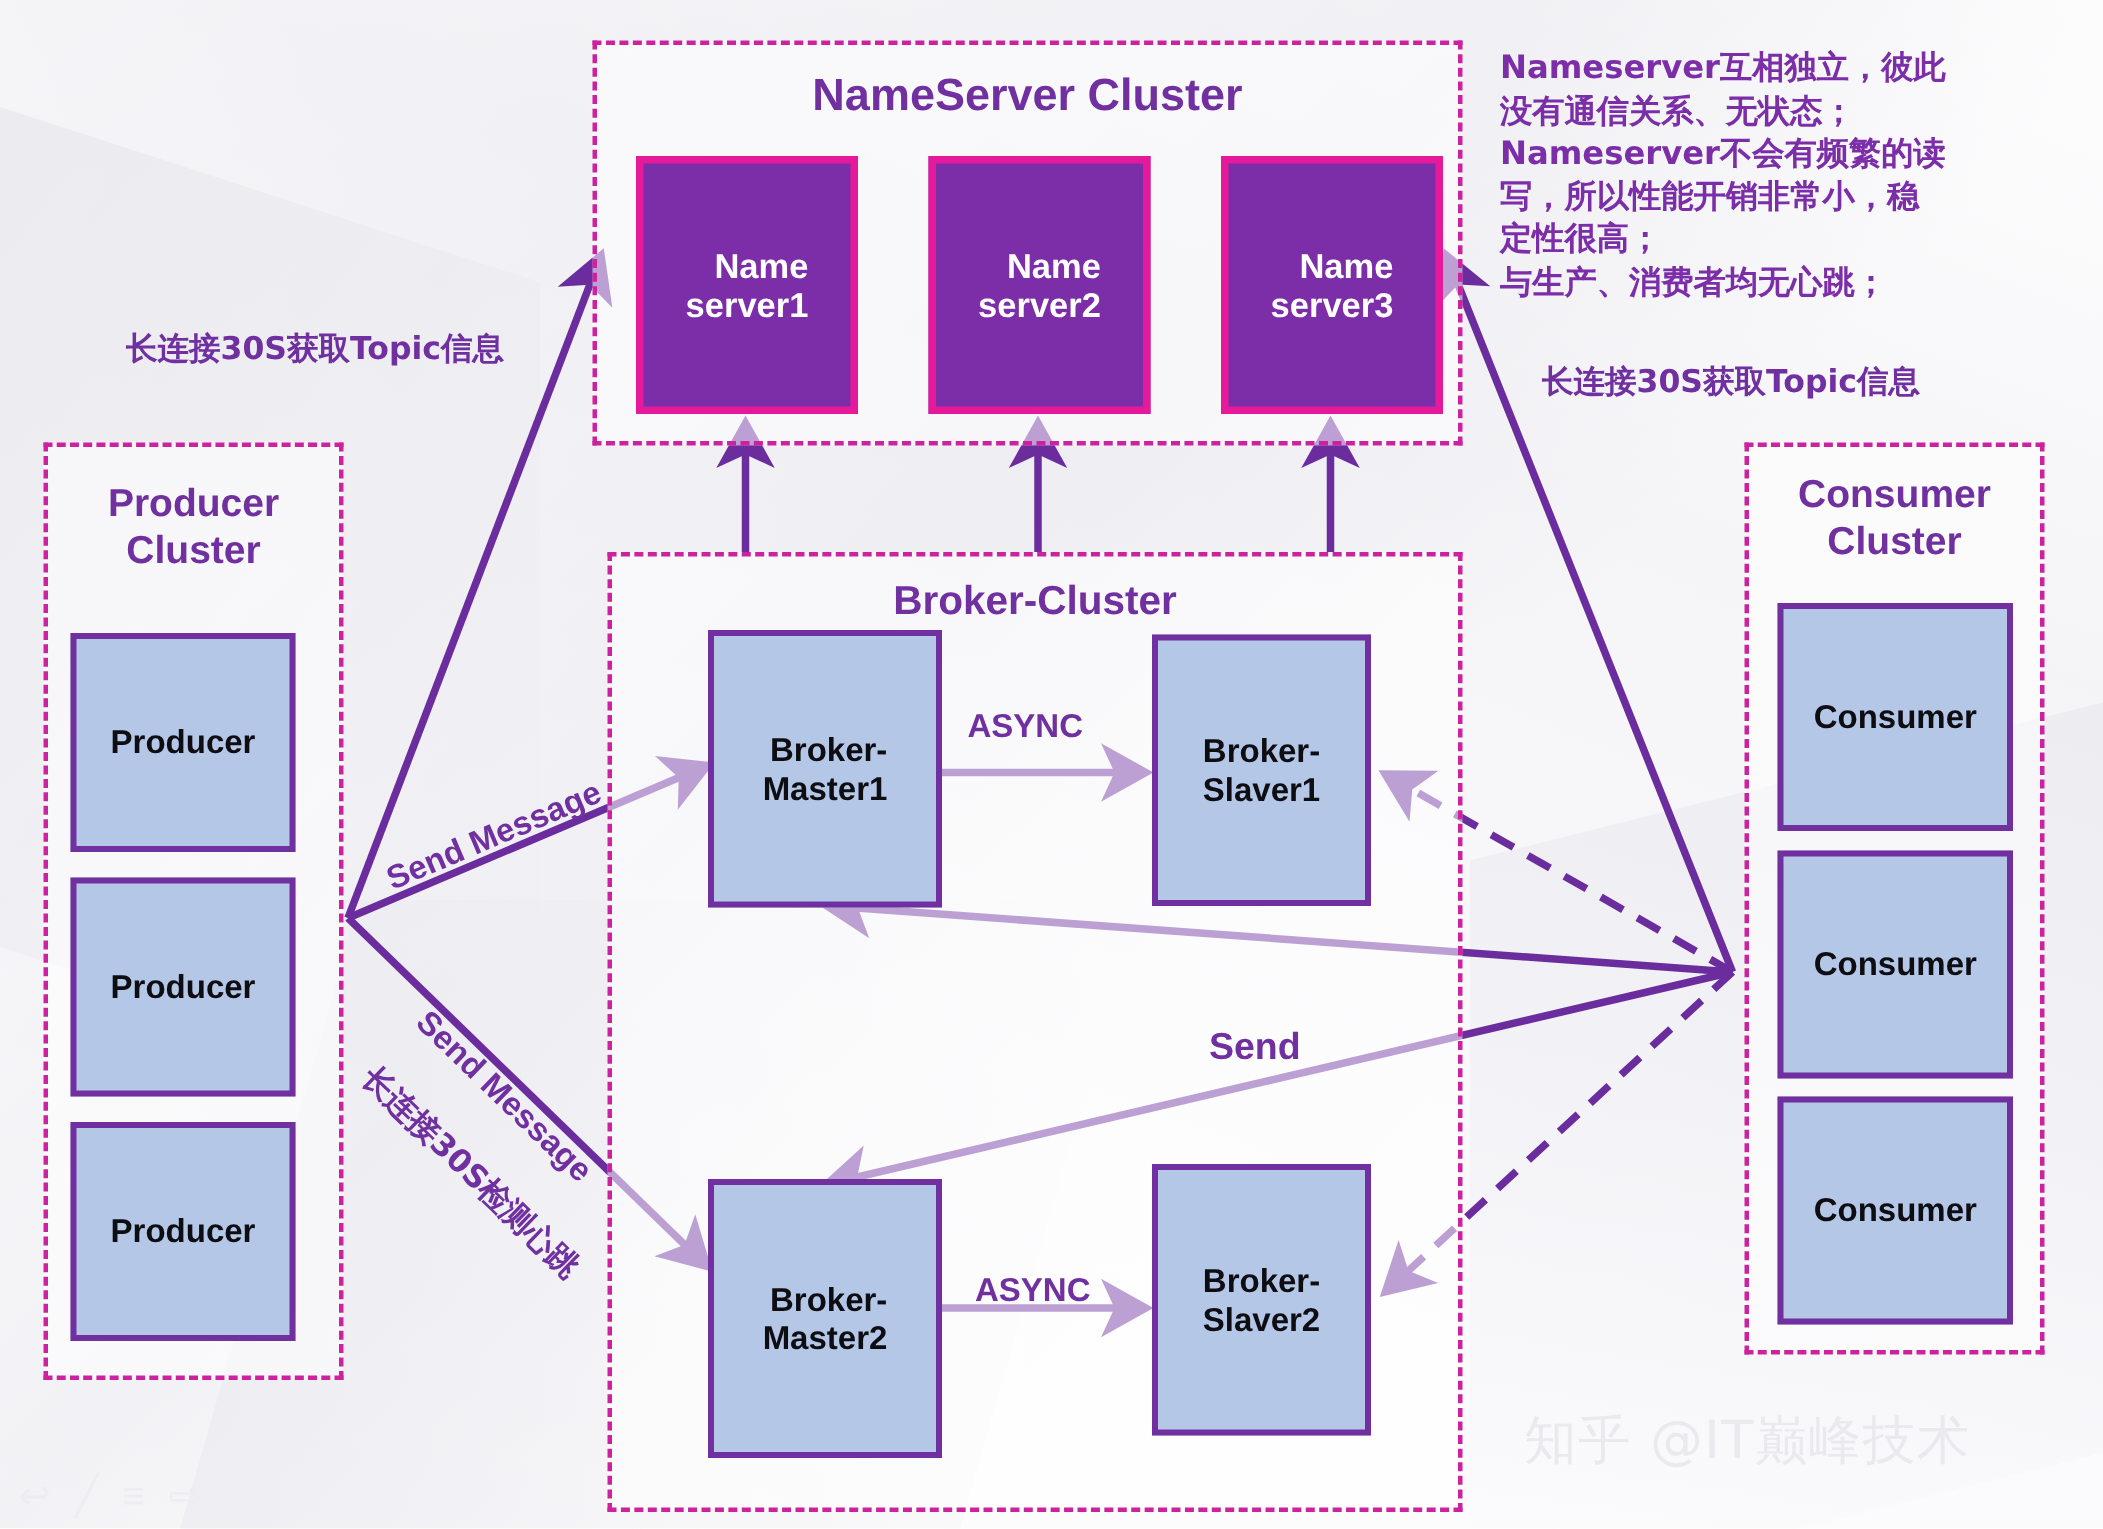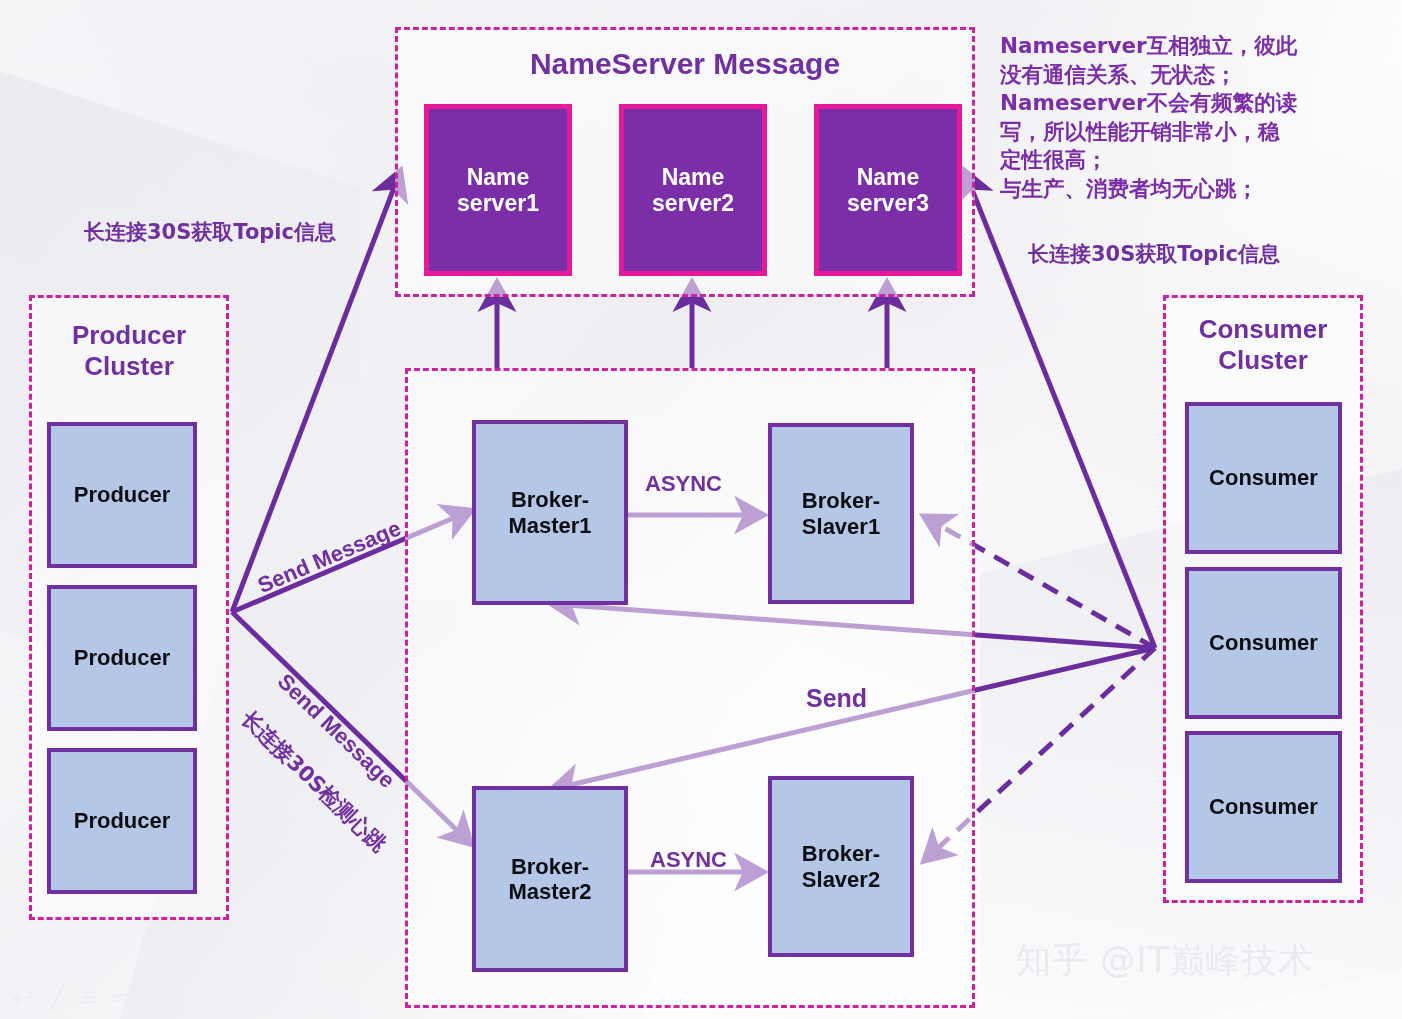--- a/index.html
+++ b/index.html
@@ -69,21 +69,21 @@
     white-space: pre-line;
   }
 
   
   .node {
     position: absolute;
     box-sizing: border-box;
     display: flex;
     align-items: center;
     justify-content: center;
-    text-align: center;
+    text-align: right;
     line-height: 1.15;
     white-space: pre-line;
   }
   .node.ns {
     background: #7B2EA8;
     border: 5px solid #E6199B;
     color: #ffffff;
     font-weight: bold;
     font-size: 23px;
   }
@@ -176,21 +176,21 @@
 
       <line x1="1155" y1="648" x2="553" y2="789" stroke-width="5" marker-end="url(#ah)"></line>
 
       <line x1="1155" y1="648" x2="925" y2="517" stroke-width="5" stroke-dasharray="17 11" marker-end="url(#ah2)"></line>
 
       <line x1="1155" y1="648" x2="925" y2="860" stroke-width="5" stroke-dasharray="17 11" marker-end="url(#ah2)"></line>
     </g>
   </svg>
 
   <div class="cluster" style="left:395px; top:27px; width:580px; height:270px;"></div>
-  <div class="cluster-title" style="left:395px; top:46px; width:580px; font-size:30px;">NameServer Message</div>
+  <div class="cluster-title" style="left:395px; top:46px; width:580px; font-size:30px;">NameServer Cluster</div>
 
   <div class="node ns" style="left:424px; top:104px; width:148px; height:172px;">
     <span>Name
 server1</span>
   </div>
   <div class="node ns" style="left:619px; top:104px; width:148px; height:172px;">
     <span>Name
 server2</span>
   </div>
   <div class="node ns" style="left:814px; top:104px; width:148px; height:172px;">
@@ -206,20 +206,21 @@
     <span>Producer</span>
   </div>
   <div class="node blue" style="left:47px; top:585px; width:150px; height:146px;">
     <span>Producer</span>
   </div>
   <div class="node blue" style="left:47px; top:748px; width:150px; height:146px;">
     <span>Producer</span>
   </div>
 
   <div class="cluster" style="left:405px; top:368px; width:570px; height:640px;"></div>
+  <div class="cluster-title" style="left:405px; top:385px; width:570px; font-size:27px;">Broker-Cluster</div>
 
   <div class="node blue" style="left:472px; top:420px; width:156px; height:185px;">
     <span>Broker-
 Master1</span>
   </div>
   <div class="node blue" style="left:768px; top:423px; width:146px; height:181px;">
     <span>Broker-
 Slaver1</span>
   </div>
   <div class="node blue" style="left:472px; top:786px; width:156px; height:186px;">

